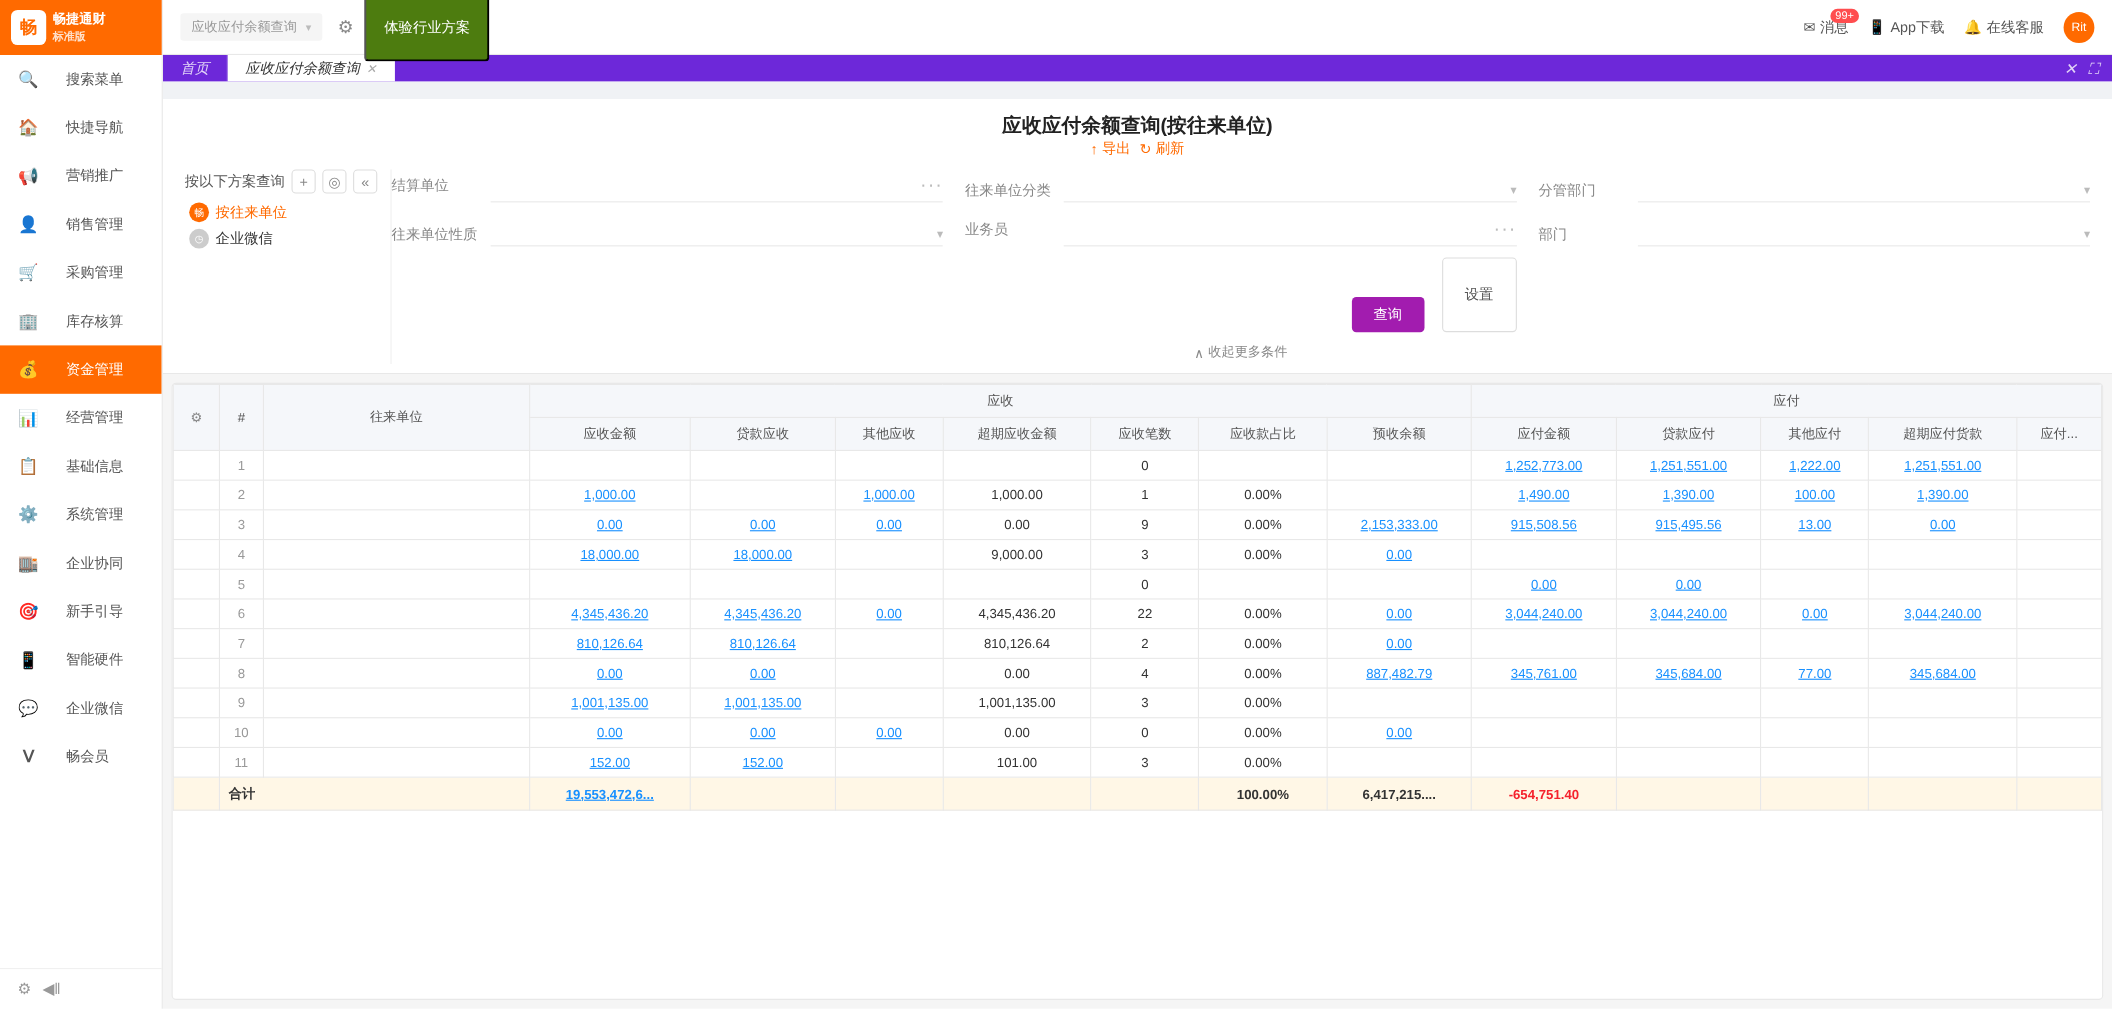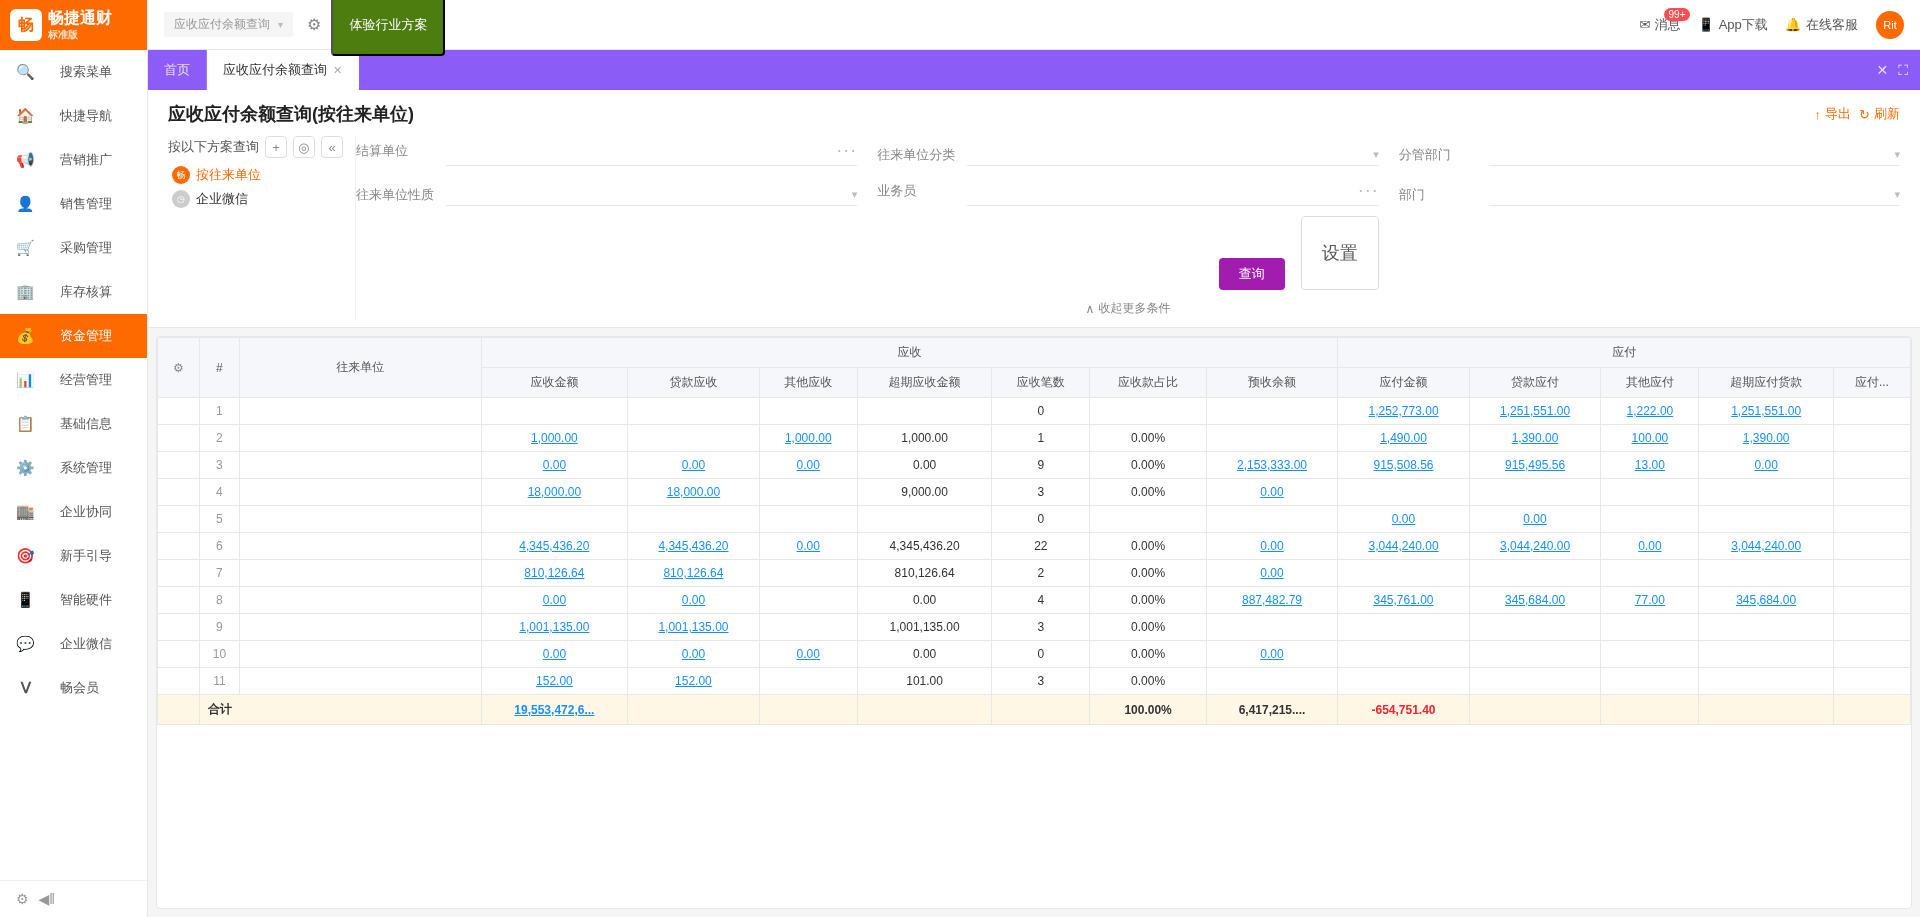--- a/index.html
+++ b/index.html
@@ -9,21 +9,21 @@
     .sidebar {
       position: fixed; left: 0; top: 0; width: 148px; height: 917px;
       background: #fff; border-right: 1px solid #e8e8e8; display: flex; flex-direction: column;
       z-index: 100;
     }
     .sidebar-logo {
       height: 50px; background: #ff6a00; display: flex; align-items: center; padding: 0 10px;
       color: #fff; font-size: 14px; font-weight: bold;
     }
     .sidebar-logo .logo-icon { width: 32px; height: 32px; background: #fff; border-radius: 6px; color: #ff6a00; display: flex; align-items: center; justify-content: center; font-weight: bold; font-size: 16px; margin-right: 6px; }
-    .sidebar-logo .logo-text { font-size: 16px; line-height: 1.3; }
+    .sidebar-logo .logo-text { font-size: 12px; line-height: 1.3; }
     .sidebar-logo .logo-badge { font-size: 10px; color: rgba(255,255,255,0.8); }
     .sidebar-menu { flex: 1; overflow-y: auto; }
     .sidebar-item {
       display: flex; align-items: center; padding: 12px 16px; cursor: pointer;
       color: #555; transition: background 0.2s;
     }
     .sidebar-item.active { background: #ff6a00; color: #fff; border-radius: 0; }
     .sidebar-item .s-icon { width: 20px; height: 20px; margin-right: 8px; display: flex; align-items: center; justify-content: center; font-size: 15px; }
     .sidebar-item .s-label { font-size: 13px; margin-left: 16px; }
     .sidebar-bottom {
@@ -47,22 +47,22 @@
       background: #4d7c0f; color: #fff; padding: 20px 16px; border-radius: 4px;
       font-size: 13px; cursor: pointer; font-weight: 500;
     }
     .topbar-right { margin-left: auto; display: flex; align-items: center; gap: 18px; }
     .topbar-right-item { display: flex; align-items: center; gap: 4px; color: #555; cursor: pointer; font-size: 13px; position: relative; }
     .badge { background: #ff4d4f; color: #fff; border-radius: 10px; font-size: 10px; padding: 1px 5px; position: absolute; top: -8px; right: -10px; }
     .topbar-avatar { width: 28px; height: 28px; background: #ff6a00; border-radius: 50%; display: flex; align-items: center; justify-content: center; color: #fff; font-size: 11px; }
 
     
     .tabbar {
-      position: fixed; left: 148px; top: 50px; right: 0; height: 40px;
-      background: #8b5cf6; display: flex; align-items: stretch; z-index: 98;
+      position: fixed; left: 148px; top: 50px; right: 0; height: 24px;
+      background: #6d28d9; display: flex; align-items: stretch; z-index: 98; font-style: italic;
     }
     .tab {
       display: flex; align-items: center; padding: 0 16px; cursor: pointer; font-size: 13px;
       color: rgba(255,255,255,0.8); border-right: 1px solid rgba(255,255,255,0.2);
     }
     .tab.active { background: #fff; color: #333; }
     .tab .tab-close { margin-left: 6px; color: #aaa; font-size: 11px; }
     .tab-controls { margin-left: auto; display: flex; align-items: center; padding: 0 12px; gap: 10px; }
     .tab-ctrl-btn { color: rgba(255,255,255,0.8); cursor: pointer; font-size: 14px; }
 
@@ -75,21 +75,21 @@
     .page-actions { display: flex; gap: 8px; }
     .btn-export { display: flex; align-items: center; gap: 4px; color: #ff6a00; cursor: pointer; font-size: 13px; }
     .btn-refresh { display: flex; align-items: center; gap: 4px; color: #ff6a00; cursor: pointer; font-size: 13px; }
     .search-add-btn { width: 22px; height: 22px; border: 1px solid #ddd; border-radius: 4px; display: flex; align-items: center; justify-content: center; cursor: pointer; color: #888; font-size: 13px; }
     .query-btn {
       background: #a21caf; color: #fff; border: none; padding: 7px 20px;
       border-radius: 4px; cursor: pointer; font-size: 13px; margin-left: 8px;
     }
     .set-btn {
       background: #fff; color: #555; border: 1px solid #ddd; padding: 24px 20px;
-      border-radius: 4px; cursor: pointer; font-size: 18px; margin-left: 8px;
+      border-radius: 4px; cursor: pointer; font-size: 13px; margin-left: 8px;
     }
     .scheme-option { display: flex; align-items: center; gap: 6px; cursor: pointer; font-size: 13px; }
     .scheme-option .opt-icon { width: 18px; height: 18px; background: #ff6a00; border-radius: 50%; display: flex; align-items: center; justify-content: center; color: #fff; font-size: 10px; }
     .scheme-option .opt-icon.gray { background: #ccc; }
     .scheme-option.active { color: #ff6a00; }
     .collapse-btn { color: #888; font-size: 12px; cursor: pointer; display: flex; align-items: center; gap: 4px; }
     .filter-row { display: flex; align-items: center; }
     .filter-label { color: #888; font-size: 13px; min-width: 90px; }
     .filter-input { flex: 1; display: flex; align-items: center; justify-content: space-between; border-bottom: 1px solid #e8e8e8; padding: 4px 0; cursor: pointer; }
     .filter-input-text { color: #ccc; font-size: 13px; }
@@ -231,21 +231,21 @@
   <div class="tab-controls">
     <span class="tab-ctrl-btn">✕</span>
     <span class="tab-ctrl-btn">⛶</span>
   </div>
 </div>
 
 <div class="main">
 
   <div class="filter-section">
 
-    <div style="background:#fff; padding:12px 20px 0; display:flex; align-items:center; justify-content:space-between;">
+    <div style="background:#fff; padding:12px 20px 0; display:flex; align-items:center; justify-content:space-between;flex-direction:column;">
       <h1 class="page-title">应收应付余额查询(按往来单位)</h1>
       <div class="page-actions">
         <div class="btn-export">
           <span>↑</span>
           <span>导出</span>
         </div>
         <div class="btn-refresh">
           <span>↻</span>
           <span>刷新</span>
         </div>

